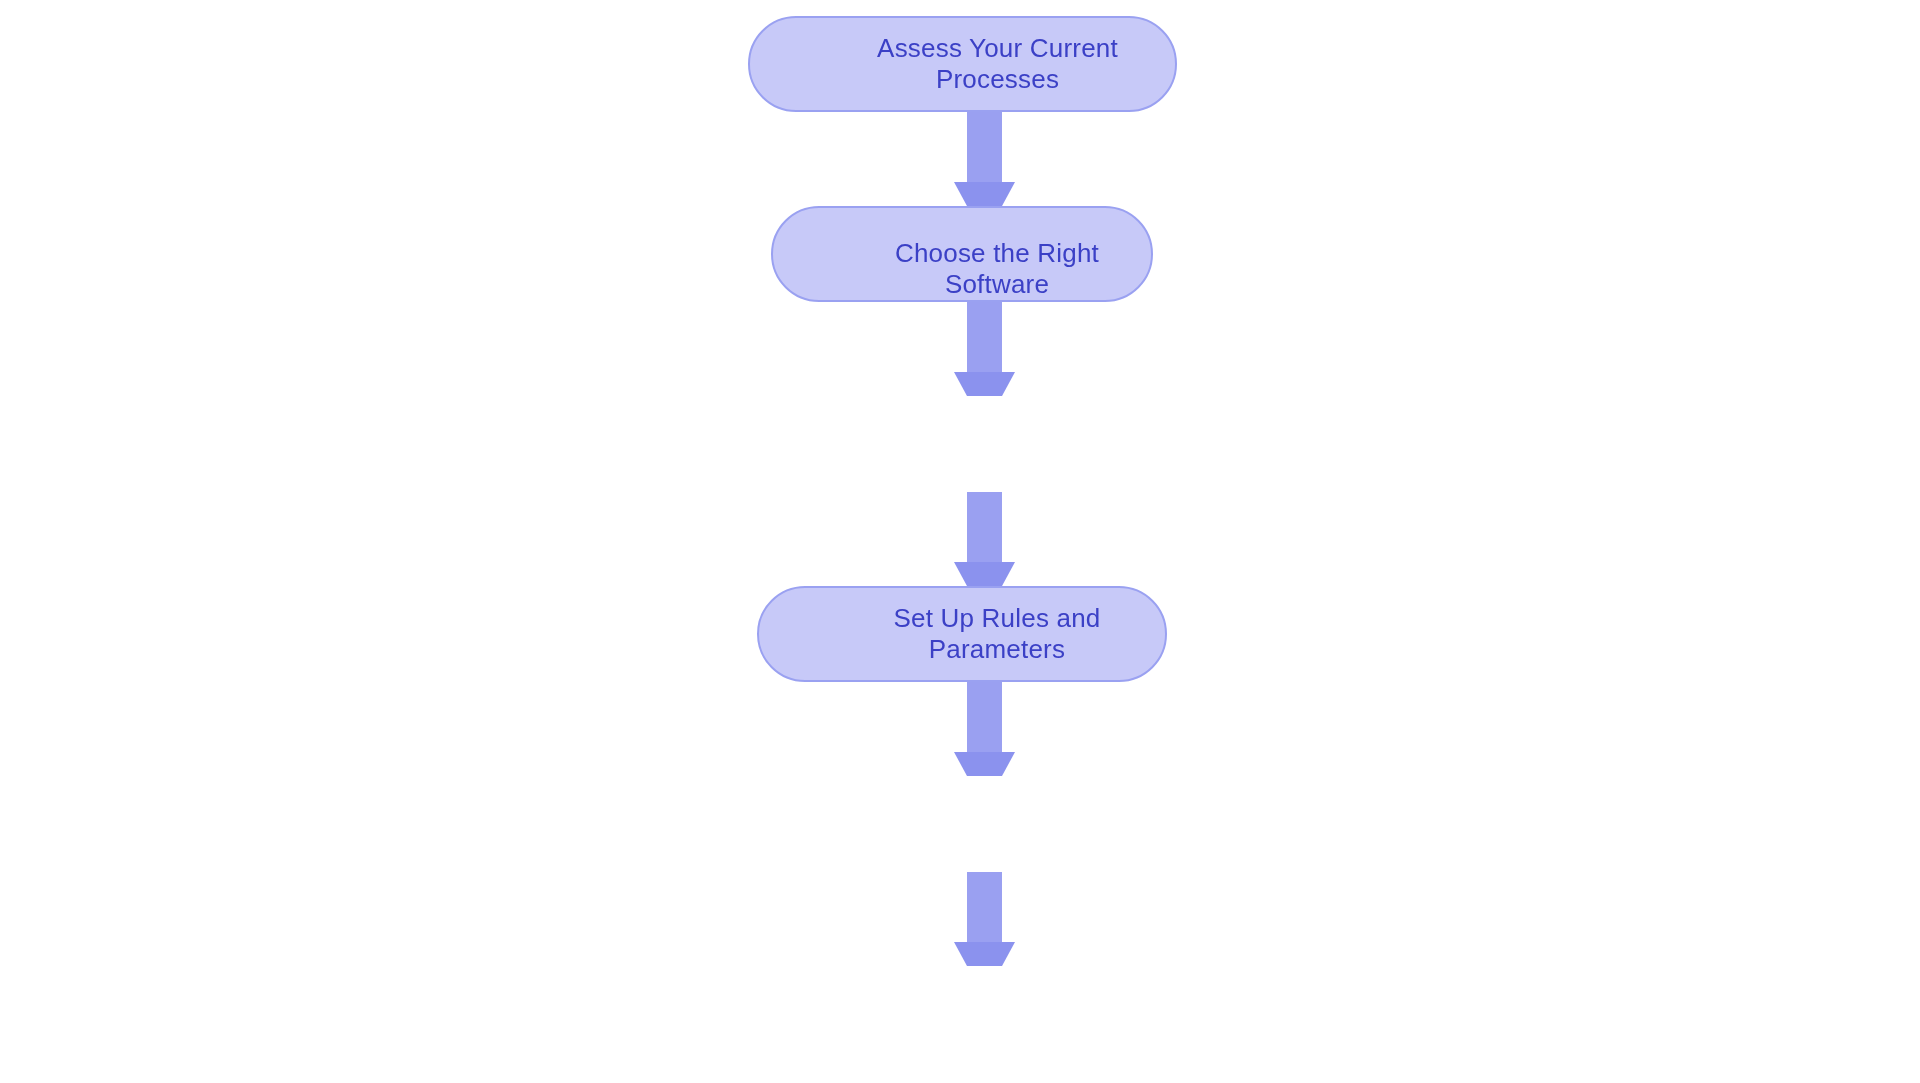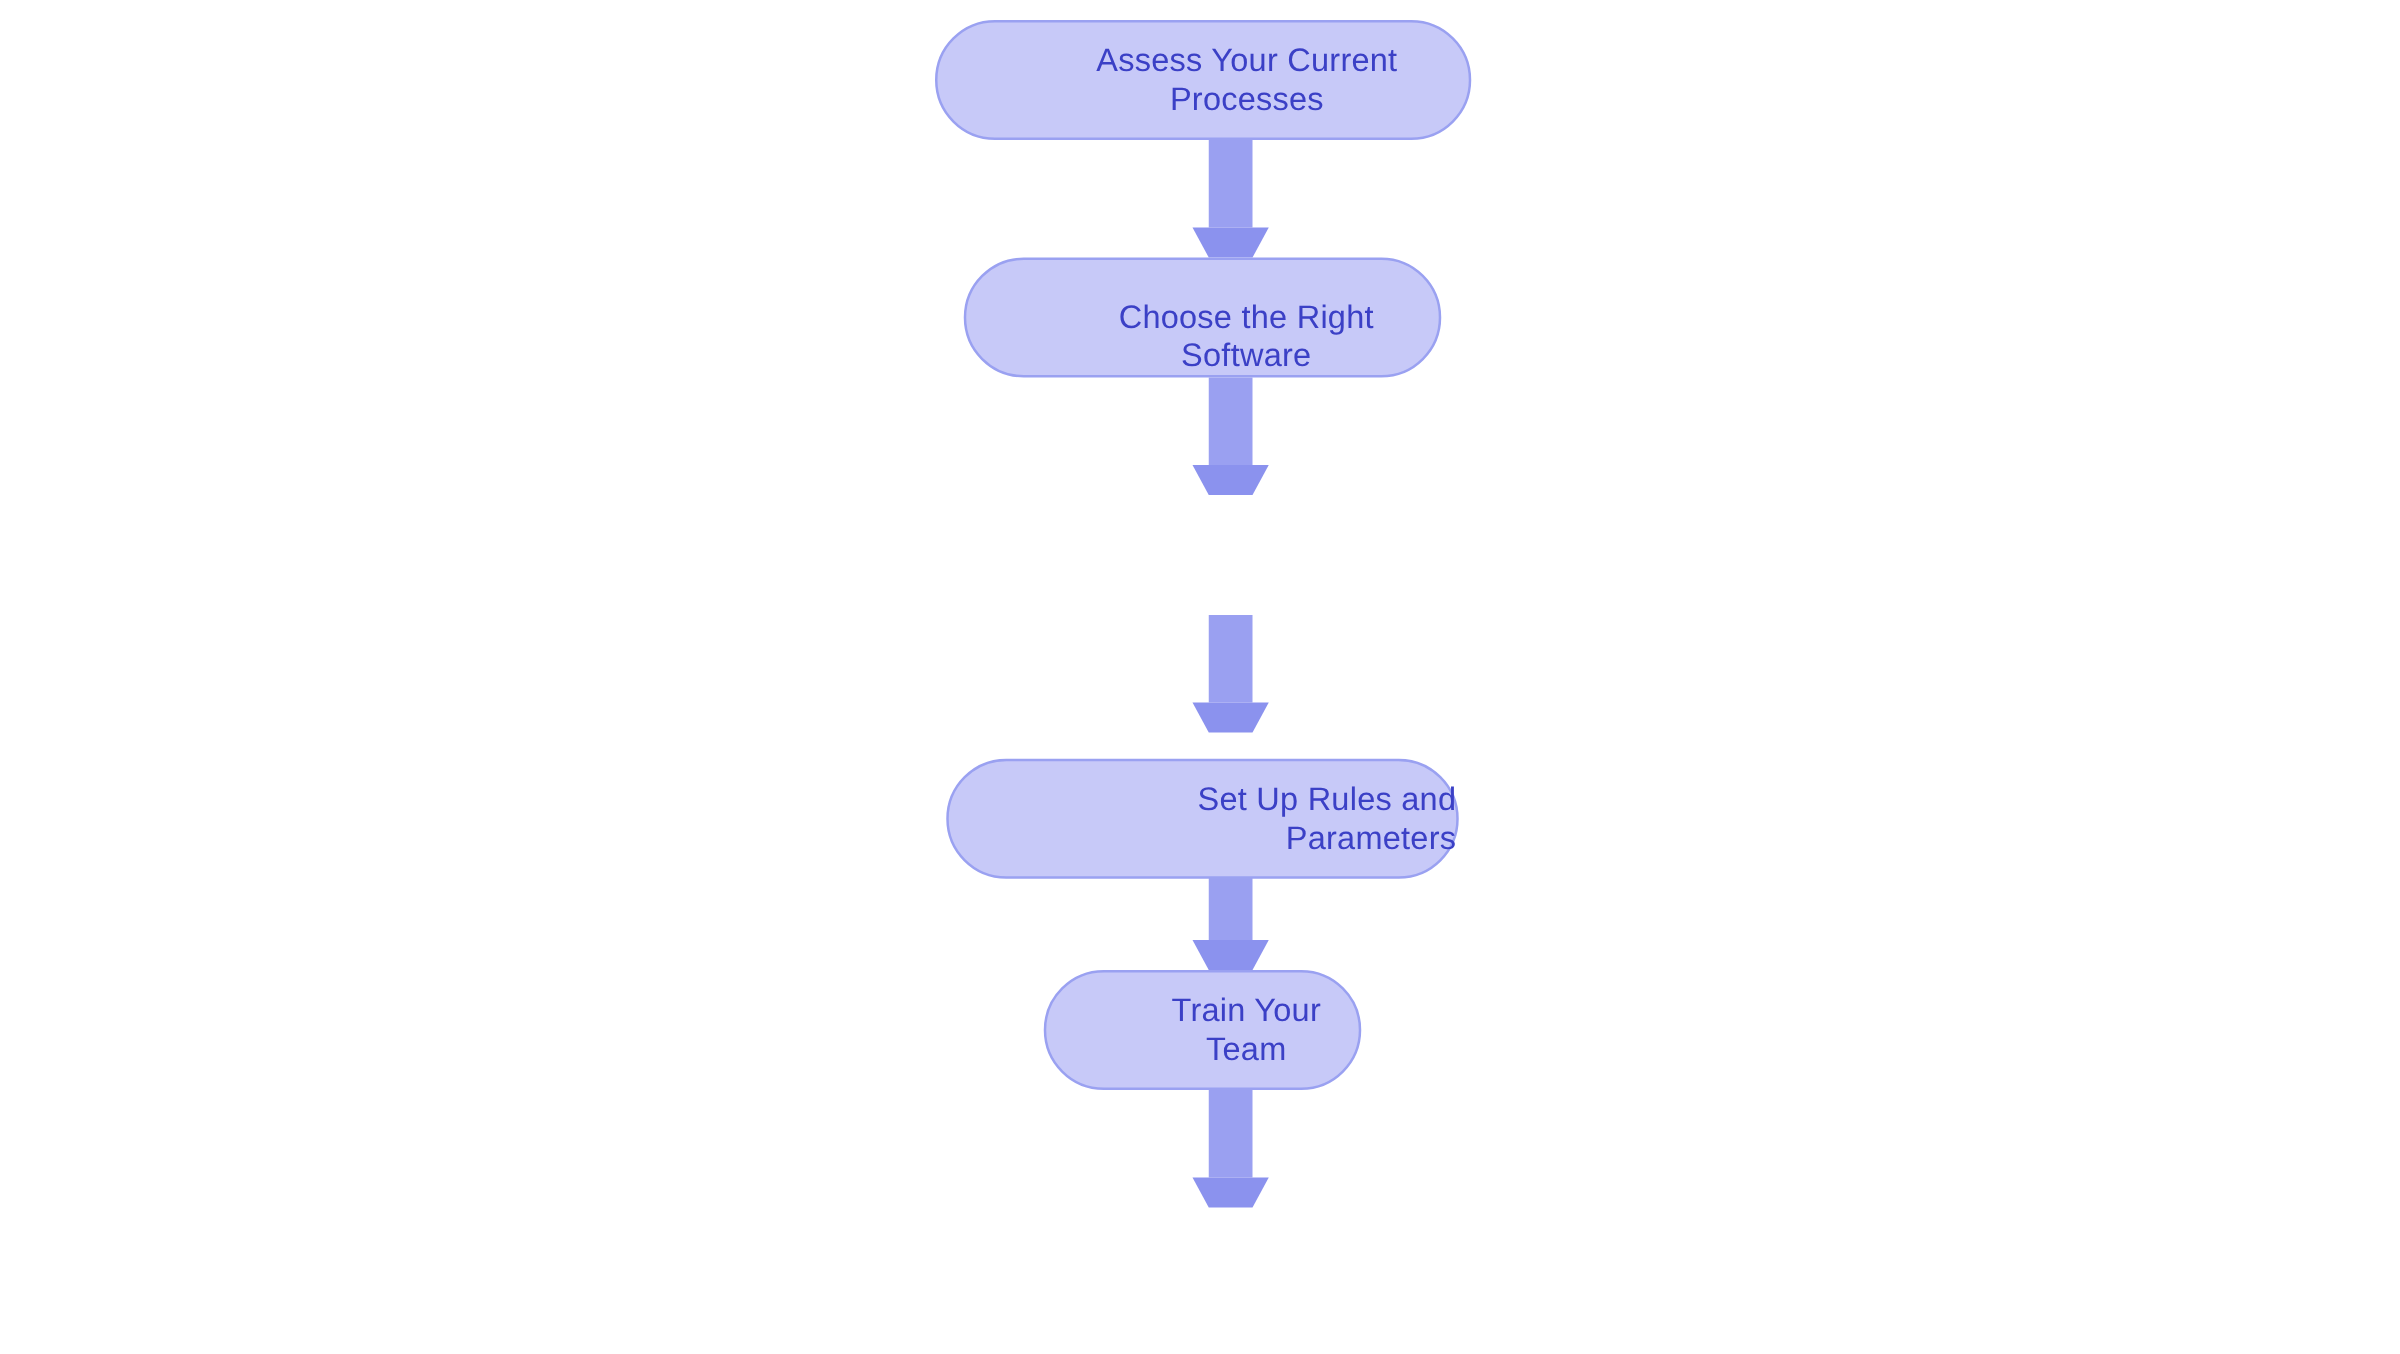--- a/index.html
+++ b/index.html
@@ -36,21 +36,21 @@
     justify-content: center;
     font-size: 26px;
     letter-spacing: 0.2px;
     color: var(--node-text);
     text-align: center;
     z-index: 2;
   }
   .n1 { left: 748px; top: 16px;  width: 429px; }
   .n2 { left: 771px; top: 206px; width: 382px; align-items: flex-end; }
   .n3 { left: 818px; top: 396px; width: 288px; }
-  .n4 { left: 757px; top: 607px; width: 410px; text-align: right; }
+  .n4 { left: 757px; top: 586px; width: 410px; }
   .n5 { left: 835px; top: 776px; width: 254px; }
   .n6 { left: 818px; top: 966px; width: 288px; }
 
   .connector {
     position: absolute;
     left: 949px;
     width: 26px;
     height: 94px;
     display: flex;
     flex-direction: column;
@@ -106,23 +106,20 @@
 
   <div class="node n4">
     <span>Set Up Rules and Parameters</span>
   </div>
 
   <div class="connector c4">
     <div class="line"></div>
     <div class="head"></div>
   </div>
 
-  <div class="node n5">
-    <span>Train Your Team</span>
-  </div>
 
   <div class="connector c5">
     <div class="line"></div>
     <div class="head"></div>
   </div>
 
 
 </div>
 
 </body></html>

